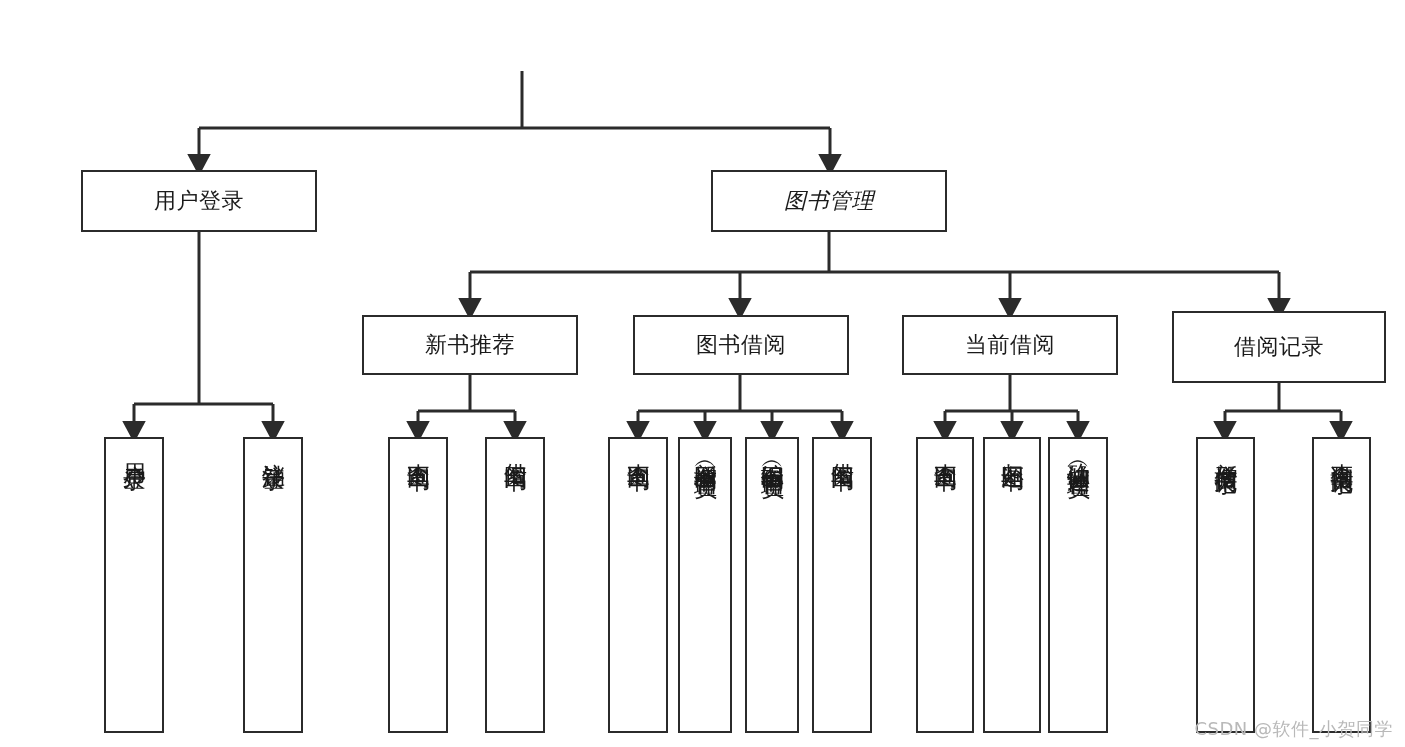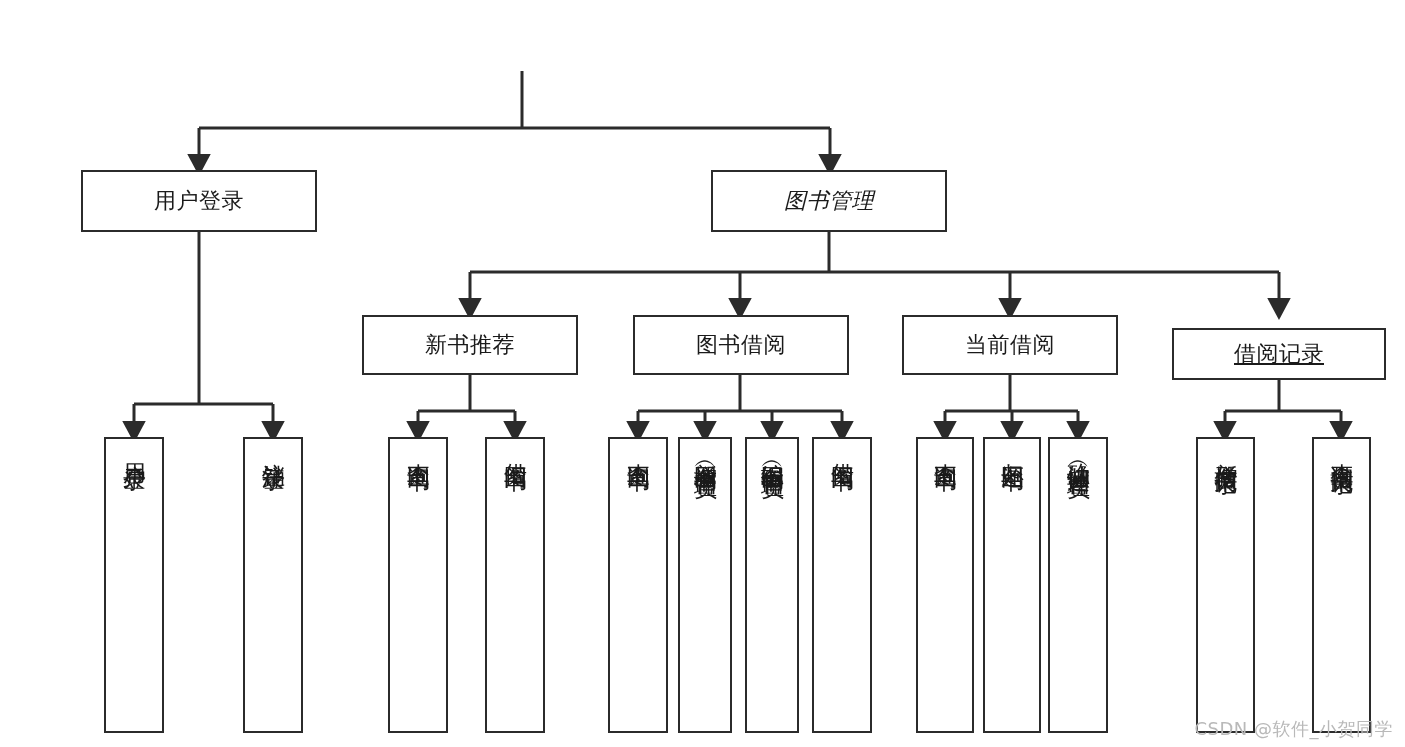--- a/index.html
+++ b/index.html
@@ -135,21 +135,21 @@
 
   <div class="node h" style="left:362px; top:315px; width:216px; height:60px;">
     <span class="label">新书推荐</span>
   </div>
   <div class="node h" style="left:902px; top:315px; width:216px; height:60px;">
     <span class="label">当前借阅</span>
   </div>
   <div class="node h" style="left:633px; top:315px; width:216px; height:60px;">
     <span class="label">图书借阅</span>
   </div>
-  <div class="node h" style="left:1172px; top:328px; width:214px; height:52px;text-decoration:underline;">
+  <div class="node h" style="left:1172px; top:311px; width:214px; height:72px;">
     <span class="label">借阅记录</span>
   </div>
 
   <div class="node v" style="left:104px; top:437px; width:60px; height:296px;">
     <span class="label">用户登录</span>
   </div>
   <div class="node v" style="left:243px; top:437px; width:60px; height:296px;">
     <span class="label">注销登录</span>
   </div>
   <div class="node v" style="left:388px; top:437px; width:60px; height:296px;">

